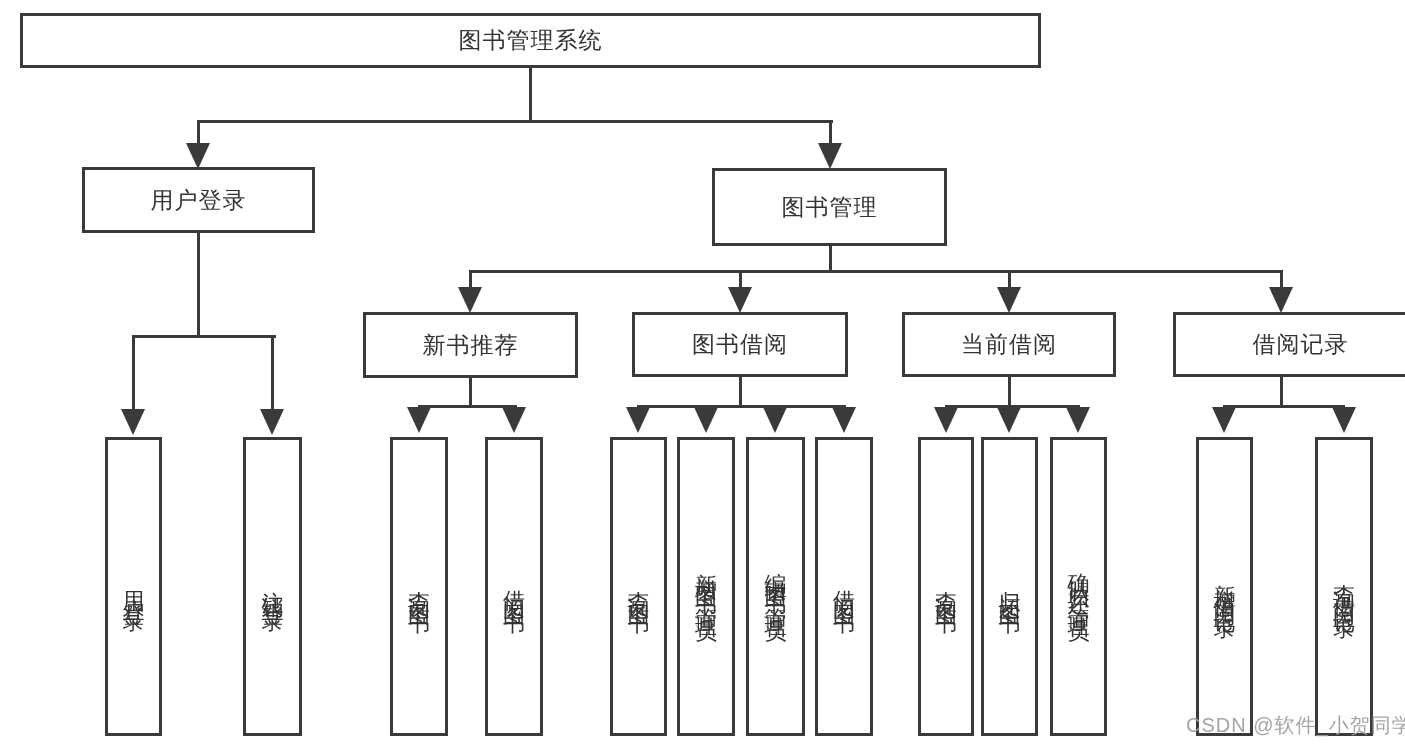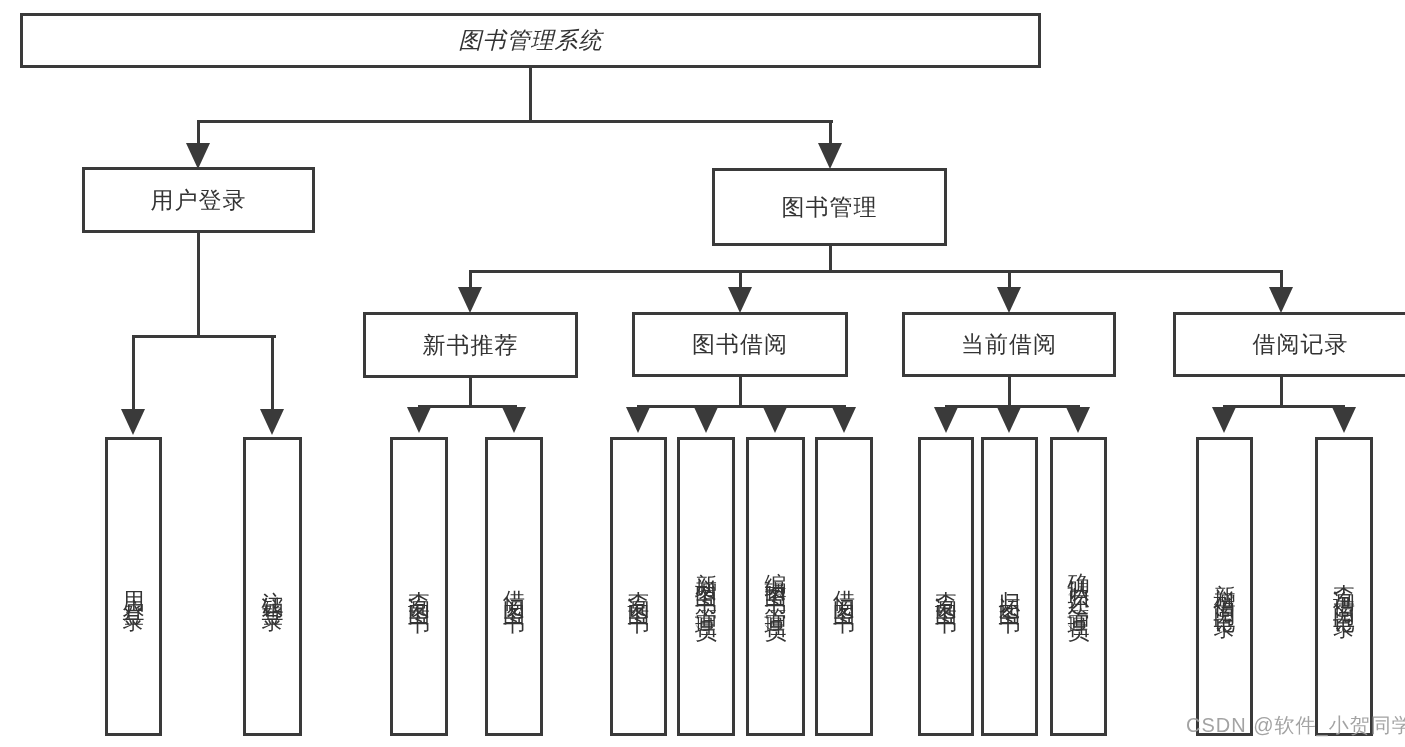--- a/index.html
+++ b/index.html
@@ -40,21 +40,21 @@
     position:absolute;left:1186px;top:712px;z-index:5;
     font-size:20px;color:var(--wm);letter-spacing:1px;opacity:.92;
     white-space:nowrap;
   }
 </style>
 </head>
 <body>
 
 <div id="canvas">
 
-  <div class="hbox" style="left:20px;top:13px;width:1021px;height:55px;font-style:italic;">图书管理系统</div>
+  <div class="hbox" style="left:20px;top:13px;width:1021px;height:55px;">图书管理系统</div>
 
   <div class="hbox" style="left:82px;top:167px;width:233px;height:66px;">用户登录</div>
 
   <div class="hbox" style="left:712px;top:168px;width:235px;height:78px;">图书管理</div>
 
   <div class="hbox" style="left:363px;top:312px;width:215px;height:66px;">新书推荐</div>
 
   <div class="hbox" style="left:632px;top:312px;width:216px;height:65px;">图书借阅</div>
 
   <div class="hbox" style="left:902px;top:312px;width:214px;height:65px;">当前借阅</div>

